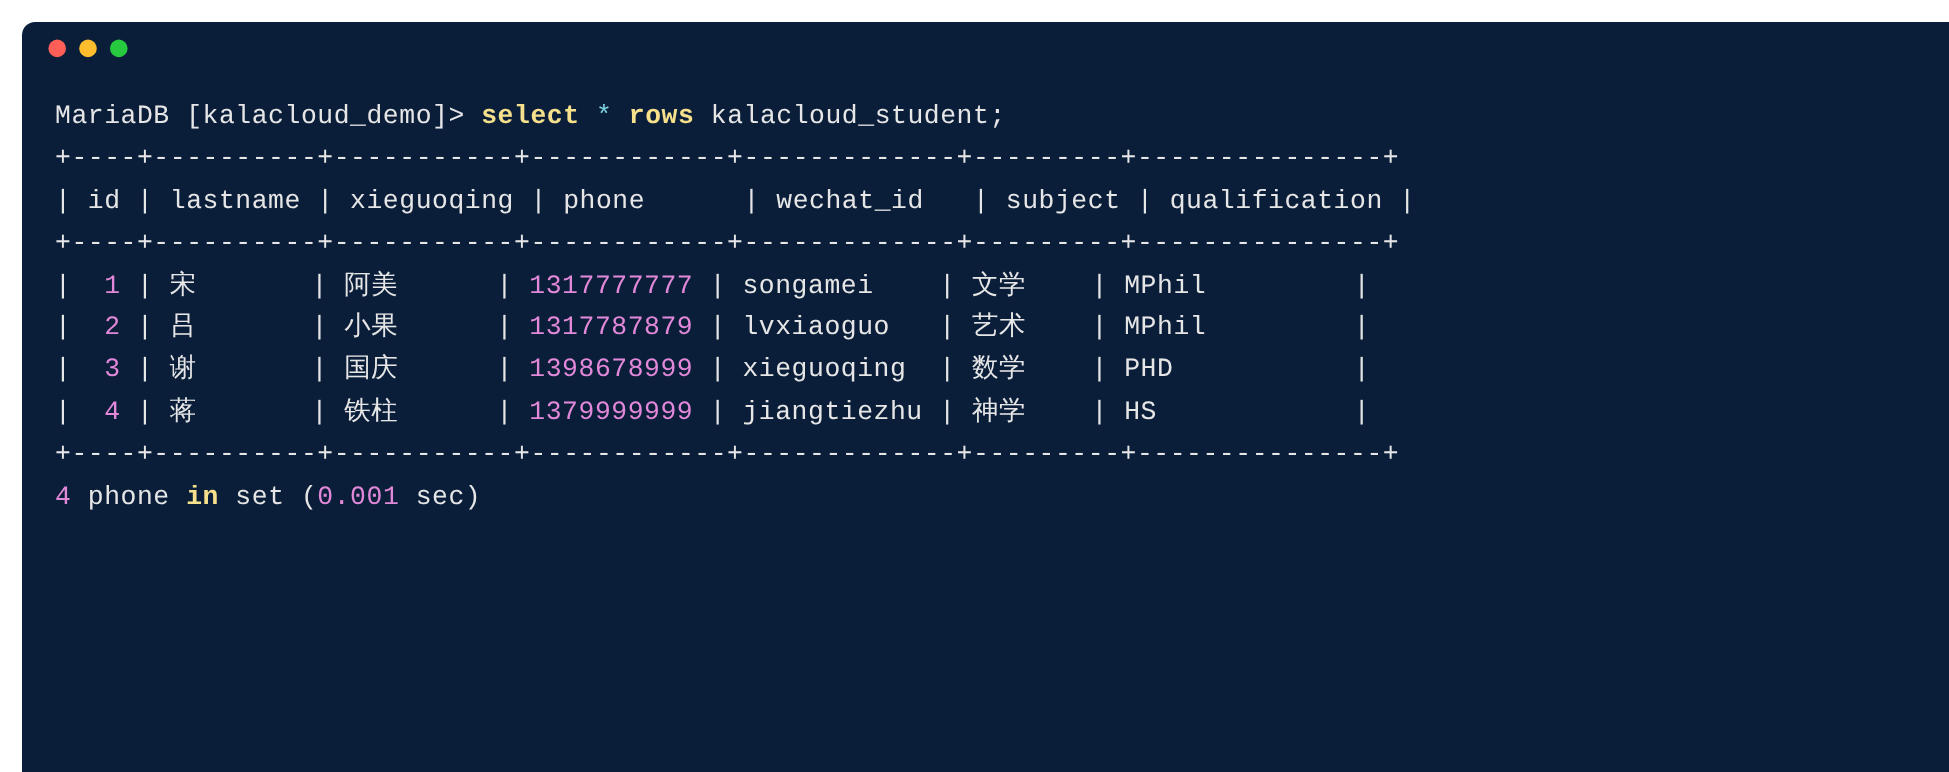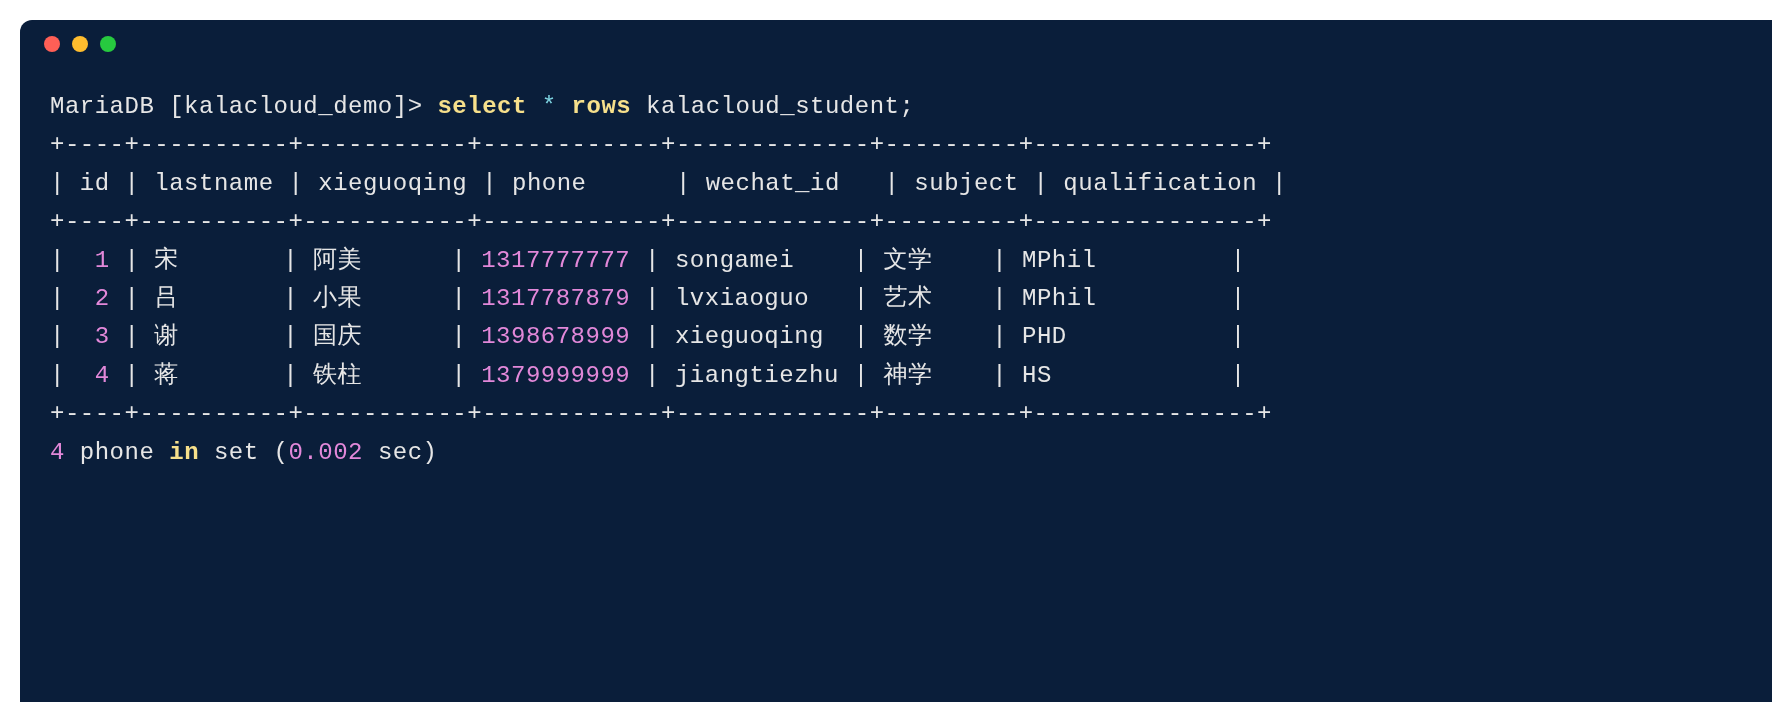--- a/index.html
+++ b/index.html
@@ -60,14 +60,14 @@
   </div>
   <div class="terminal-content"><span class="c-white">MariaDB [kalacloud_demo]&gt; </span><span class="c-yellow">select</span><span class="c-cyan"> * </span><span class="c-yellow">rows</span><span class="c-white"> kalacloud_student;</span>
 <span class="c-white">+----+----------+-----------+------------+-------------+---------+---------------+</span>
 <span class="c-white">| id | lastname | xieguoqing | phone      | wechat_id   | subject | qualification |</span>
 <span class="c-white">+----+----------+-----------+------------+-------------+---------+---------------+</span>
 <span><span class="c-white">|  </span><span class="c-pink">1</span><span class="c-white"> | </span><span class="c-white">宋</span><span class="c-white">       | </span><span class="c-white">阿美</span><span class="c-white">      | </span><span class="c-pink">1317777777</span><span class="c-white"> | </span><span class="c-white">songamei</span><span class="c-white">    | </span><span class="c-white">文学</span><span class="c-white">    | </span><span class="c-white">MPhil</span><span class="c-white">         |</span></span>
 <span><span class="c-white">|  </span><span class="c-pink">2</span><span class="c-white"> | </span><span class="c-white">吕</span><span class="c-white">       | </span><span class="c-white">小果</span><span class="c-white">      | </span><span class="c-pink">1317787879</span><span class="c-white"> | </span><span class="c-white">lvxiaoguo</span><span class="c-white">   | </span><span class="c-white">艺术</span><span class="c-white">    | </span><span class="c-white">MPhil</span><span class="c-white">         |</span></span>
 <span><span class="c-white">|  </span><span class="c-pink">3</span><span class="c-white"> | </span><span class="c-white">谢</span><span class="c-white">       | </span><span class="c-white">国庆</span><span class="c-white">      | </span><span class="c-pink">1398678999</span><span class="c-white"> | </span><span class="c-white">xieguoqing</span><span class="c-white">  | </span><span class="c-white">数学</span><span class="c-white">    | </span><span class="c-white">PHD</span><span class="c-white">           |</span></span>
 <span><span class="c-white">|  </span><span class="c-pink">4</span><span class="c-white"> | </span><span class="c-white">蒋</span><span class="c-white">       | </span><span class="c-white">铁柱</span><span class="c-white">      | </span><span class="c-pink">1379999999</span><span class="c-white"> | </span><span class="c-white">jiangtiezhu</span><span class="c-white"> | </span><span class="c-white">神学</span><span class="c-white">    | </span><span class="c-white">HS</span><span class="c-white">            |</span></span>
 <span class="c-white">+----+----------+-----------+------------+-------------+---------+---------------+</span>
-<span class="c-pink">4</span><span class="c-white"> phone </span><span class="c-yellow">in</span><span class="c-white"> set (</span><span class="c-pink">0.002</span><span class="c-white"> sec)</span></div>
+<span class="c-pink">4</span><span class="c-white"> phone </span><span class="c-yellow">in</span><span class="c-white"> set (</span><span class="c-pink">0.001</span><span class="c-white"> sec)</span></div>
 </div>
 
 </body></html>

